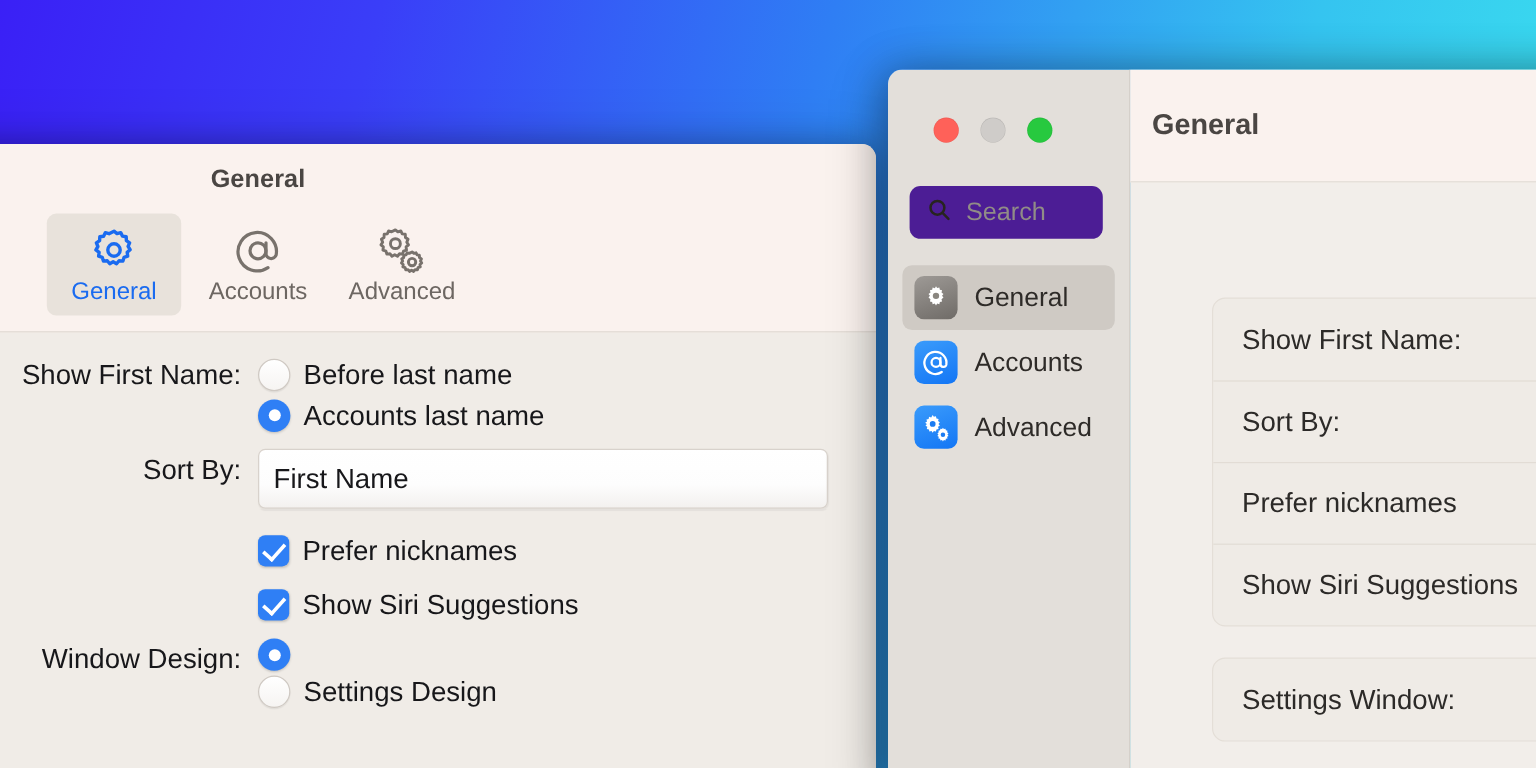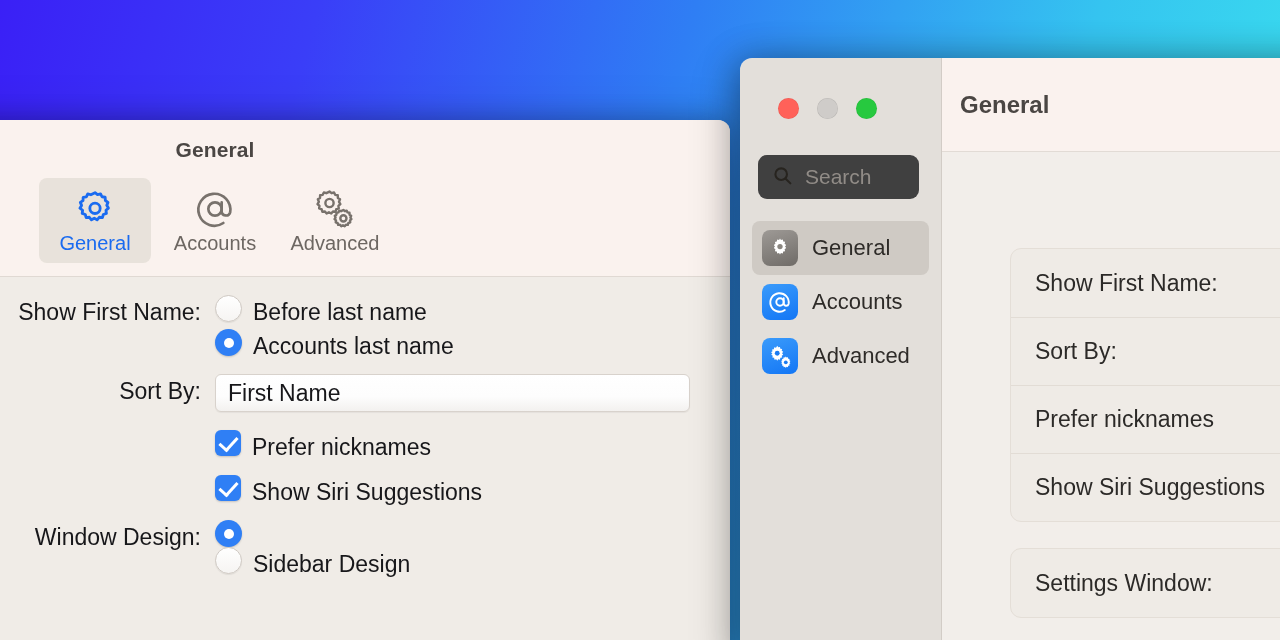--- a/index.html
+++ b/index.html
@@ -57,21 +57,21 @@
   .bg-tab .tab-ico { height: 42px; display: flex; align-items: center; justify-content: center; }
   .bg-tab .tab-lbl { font-size: 20px; color: #6d6762; margin-top: 2px; }
   .bg-tab.selected .tab-lbl { color: #1a6bf0; }
 
   #bg-content { position: relative; padding-top: 18px; }
   .frow { display: flex; align-items: flex-start; margin-bottom: 7px; }
   .flabel {
     width: 515px; text-align: right; padding-right: 14px;
     font-size: 23px; color: #17171a; line-height: 34px;
   }
-  .fctrl { display: flex; gap: 11px; line-height: 34px; }
+  .fctrl { display: flex; align-items: center; gap: 11px; line-height: 34px; }
   .fctrl .ctl-text { font-size: 23px; color: #17171a; }
 
   .radio {
     width: 27px; height: 27px; border-radius: 50%;
     background: linear-gradient(#ffffff,#f6f4f2);
     border: 1px solid #cfc9c3;
     box-shadow: 0 1px 1px rgba(0,0,0,.07);
     flex: none;
   }
   .radio.on {
@@ -92,21 +92,21 @@
     position: relative;
   }
   .cbox.on::after {
     content: ""; position: absolute;
     left: 8px; top: 3px; width: 8px; height: 15px;
     border: solid #fff; border-width: 0 3.2px 3.2px 0;
     transform: rotate(42deg);
   }
 
   #sortby-field {
-    width: 475px; height: 38px;
+    width: 475px; height: 50px;
     background: linear-gradient(180deg,#ffffff 0%, #fdfdfd 60%, #f3f1ef 100%);
     border: 1px solid #d8d2cc;
     border-radius: 6px;
     display: flex; align-items: center;
     padding: 0 12px;
     font-size: 23px; color: #17171a;
     box-shadow: 0 1px 1px rgba(0,0,0,.05);
   }
 
   
@@ -130,21 +130,21 @@
     padding: 40px 0 0 38px;
   }
   .light { width: 21px; height: 21px; border-radius: 50%; }
   .light.red    { background: #ff6159; box-shadow: inset 0 0 0 .5px rgba(0,0,0,.08); }
   .light.yellow { background: #cfccc9; box-shadow: inset 0 0 0 .5px rgba(0,0,0,.10); }
   .light.green  { background: #27c93f; box-shadow: inset 0 0 0 .5px rgba(0,0,0,.08); }
 
   #search-box {
     margin: 36px 22px 0 18px;
     height: 44px;
-    background: #404040;
+    background: #4c1d95;
     border-radius: 9px;
     display: flex; align-items: center;
     padding: 0 14px; gap: 12px;
   }
   #search-box .ph { font-size: 21px; color: #918c87; }
 
   #sb-list { margin-top: 22px; padding: 0 12px; }
   .sb-item {
     display: flex; align-items: center; gap: 14px;
     padding: 9px 10px;
@@ -280,21 +280,21 @@
       </div>
 
       <div class="frow" style="margin-top:11px;">
         <div class="flabel">Window Design:</div>
         <div>
           <div class="fctrl">
             <span class="radio on"></span>
           </div>
           <div class="fctrl">
             <span class="radio"></span>
-            <span class="ctl-text">Sidebar Design</span>
+            <span class="ctl-text">Settings Design</span>
           </div>
         </div>
       </div>
 
     </div>
   </div>
 
   <div id="fg-window">
 
     <div id="fg-sidebar">

